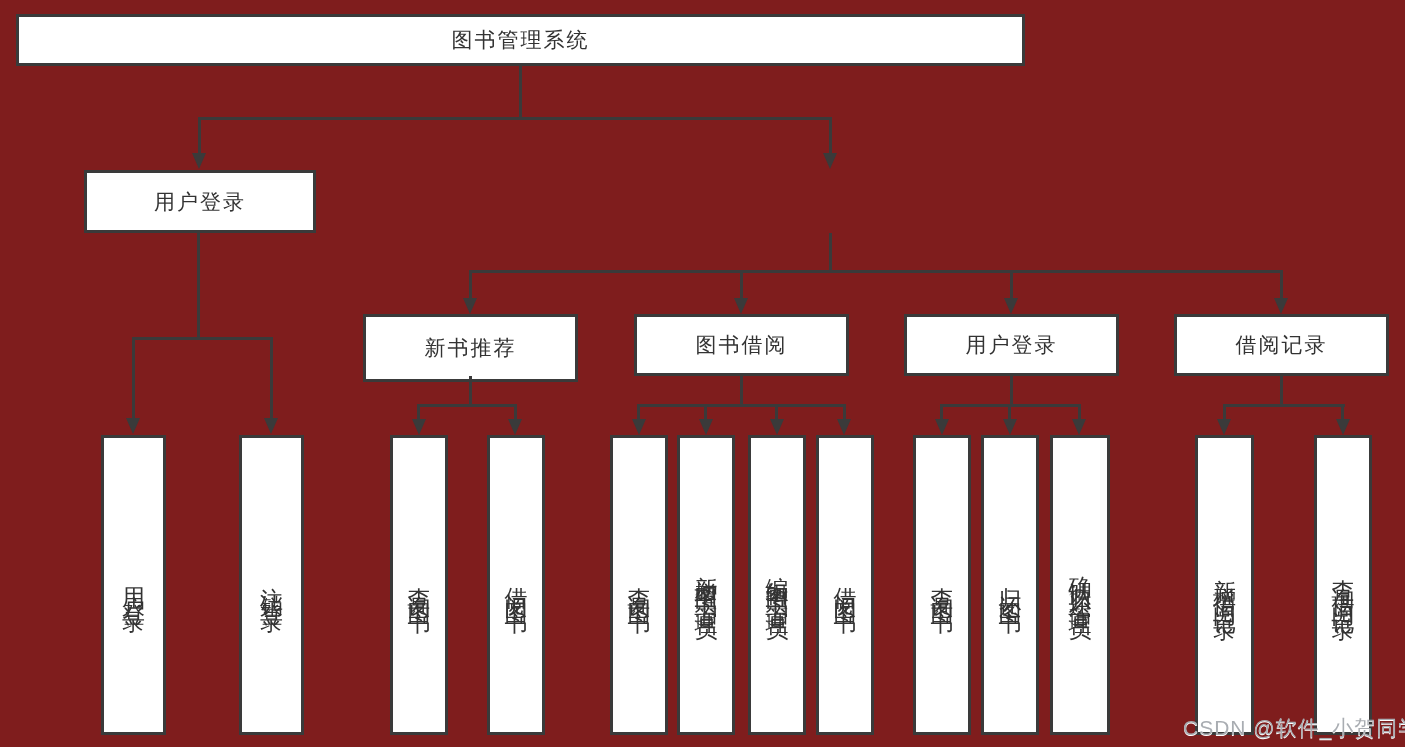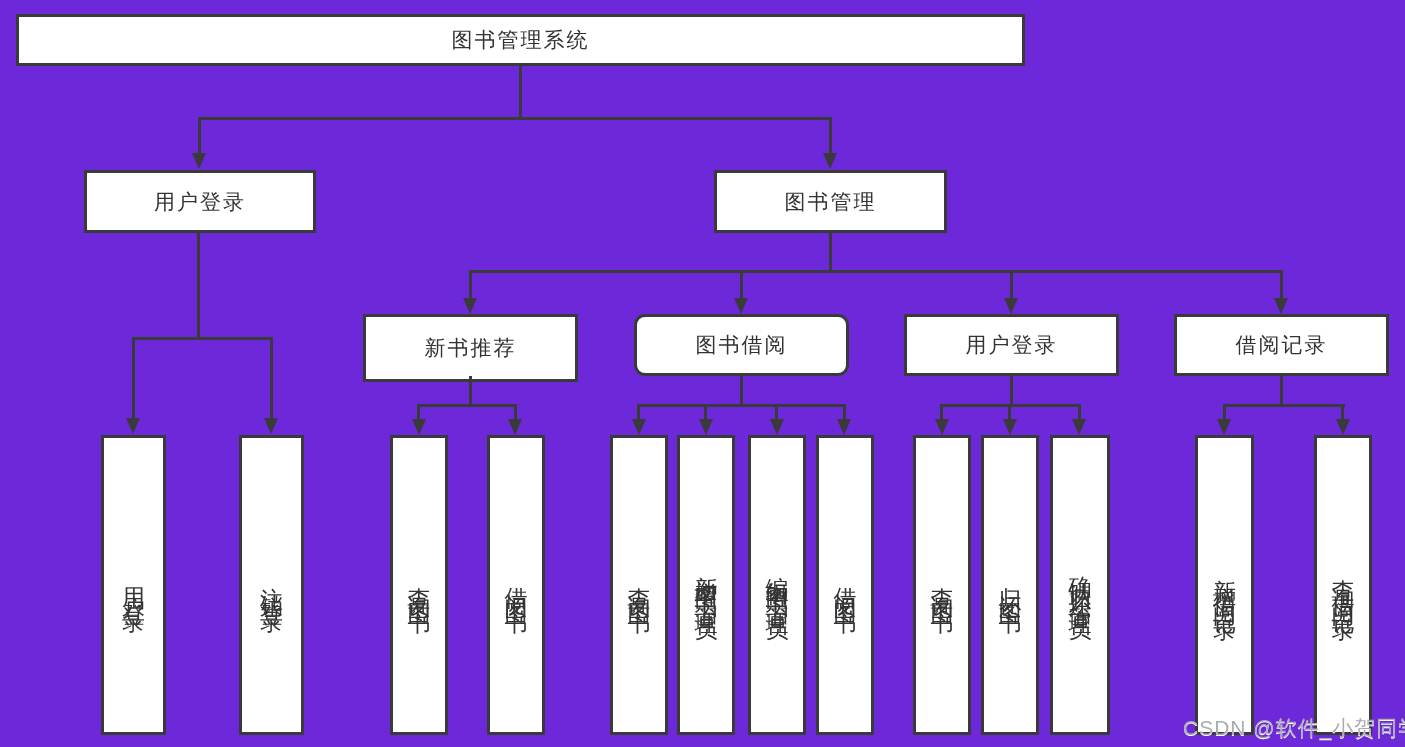--- a/index.html
+++ b/index.html
@@ -5,21 +5,21 @@
   :root{
     --line:#3a3a3a;
     --ink:#333333;
     --wm:#a9adb2;
   }
   html,body{margin:0;padding:0;background:#ffffff;}
   body{font-family:"Liberation Sans","DejaVu Sans",sans-serif;}
   #canvas{
     position:relative;
     width:1405px;height:747px;
-    background:#6d28d9;
+    background:#7f1d1d;
     overflow:hidden;
   }
   .box{
     position:absolute;
     box-sizing:border-box;
     border:3px solid var(--line);
     background:#ffffff;
     display:flex;align-items:center;justify-content:center;
     font-size:21px;color:var(--ink);
     letter-spacing:2px;
@@ -62,23 +62,20 @@
   <div class="vl" style="left:519px;top:66px;width:3px;height:52px;"></div>
   <div class="hl" style="left:198px;top:117px;width:634px;height:3px;"></div>
   <div class="vl" style="left:198px;top:117px;width:3px;height:37px;"></div>
   <div class="ah" style="left:192px;top:153px;"></div>
   <div class="vl" style="left:829px;top:117px;width:3px;height:37px;"></div>
   <div class="ah" style="left:823px;top:153px;"></div>
 
   <div class="box" style="left:84px;top:170px;width:232px;height:63px;">
     <span>用户登录</span>
   </div>
-  <div class="box" style="left:714px;top:170px;width:233px;height:63px;">
-    <span>图书管理</span>
-  </div>
 
   <div class="vl" style="left:197px;top:233px;width:3px;height:105px;"></div>
   <div class="hl" style="left:132px;top:337px;width:141px;height:3px;"></div>
   <div class="vl" style="left:132px;top:337px;width:3px;height:82px;"></div>
   <div class="ah" style="left:126px;top:418px;"></div>
   <div class="vl" style="left:270px;top:337px;width:3px;height:82px;"></div>
   <div class="ah" style="left:264px;top:418px;"></div>
 
   <div class="vl" style="left:829px;top:233px;width:3px;height:38px;"></div>
   <div class="hl" style="left:469px;top:270px;width:814px;height:3px;"></div>
@@ -87,21 +84,21 @@
   <div class="vl" style="left:740px;top:270px;width:3px;height:29px;"></div>
   <div class="ah" style="left:734px;top:298px;"></div>
   <div class="vl" style="left:1010px;top:270px;width:3px;height:29px;"></div>
   <div class="ah" style="left:1004px;top:298px;"></div>
   <div class="vl" style="left:1280px;top:270px;width:3px;height:29px;"></div>
   <div class="ah" style="left:1274px;top:298px;"></div>
 
   <div class="box" style="left:363px;top:314px;width:215px;height:68px;">
     <span>新书推荐</span>
   </div>
-  <div class="box" style="left:634px;top:314px;width:215px;height:62px;border-radius:11px;">
+  <div class="box" style="left:634px;top:314px;width:215px;height:62px;">
     <span>图书借阅</span>
   </div>
   <div class="box" style="left:904px;top:314px;width:215px;height:62px;">
     <span>用户登录</span>
   </div>
   <div class="box" style="left:1174px;top:314px;width:215px;height:62px;">
     <span>借阅记录</span>
   </div>
 
   <div class="vl" style="left:469px;top:376px;width:3px;height:29px;"></div>

